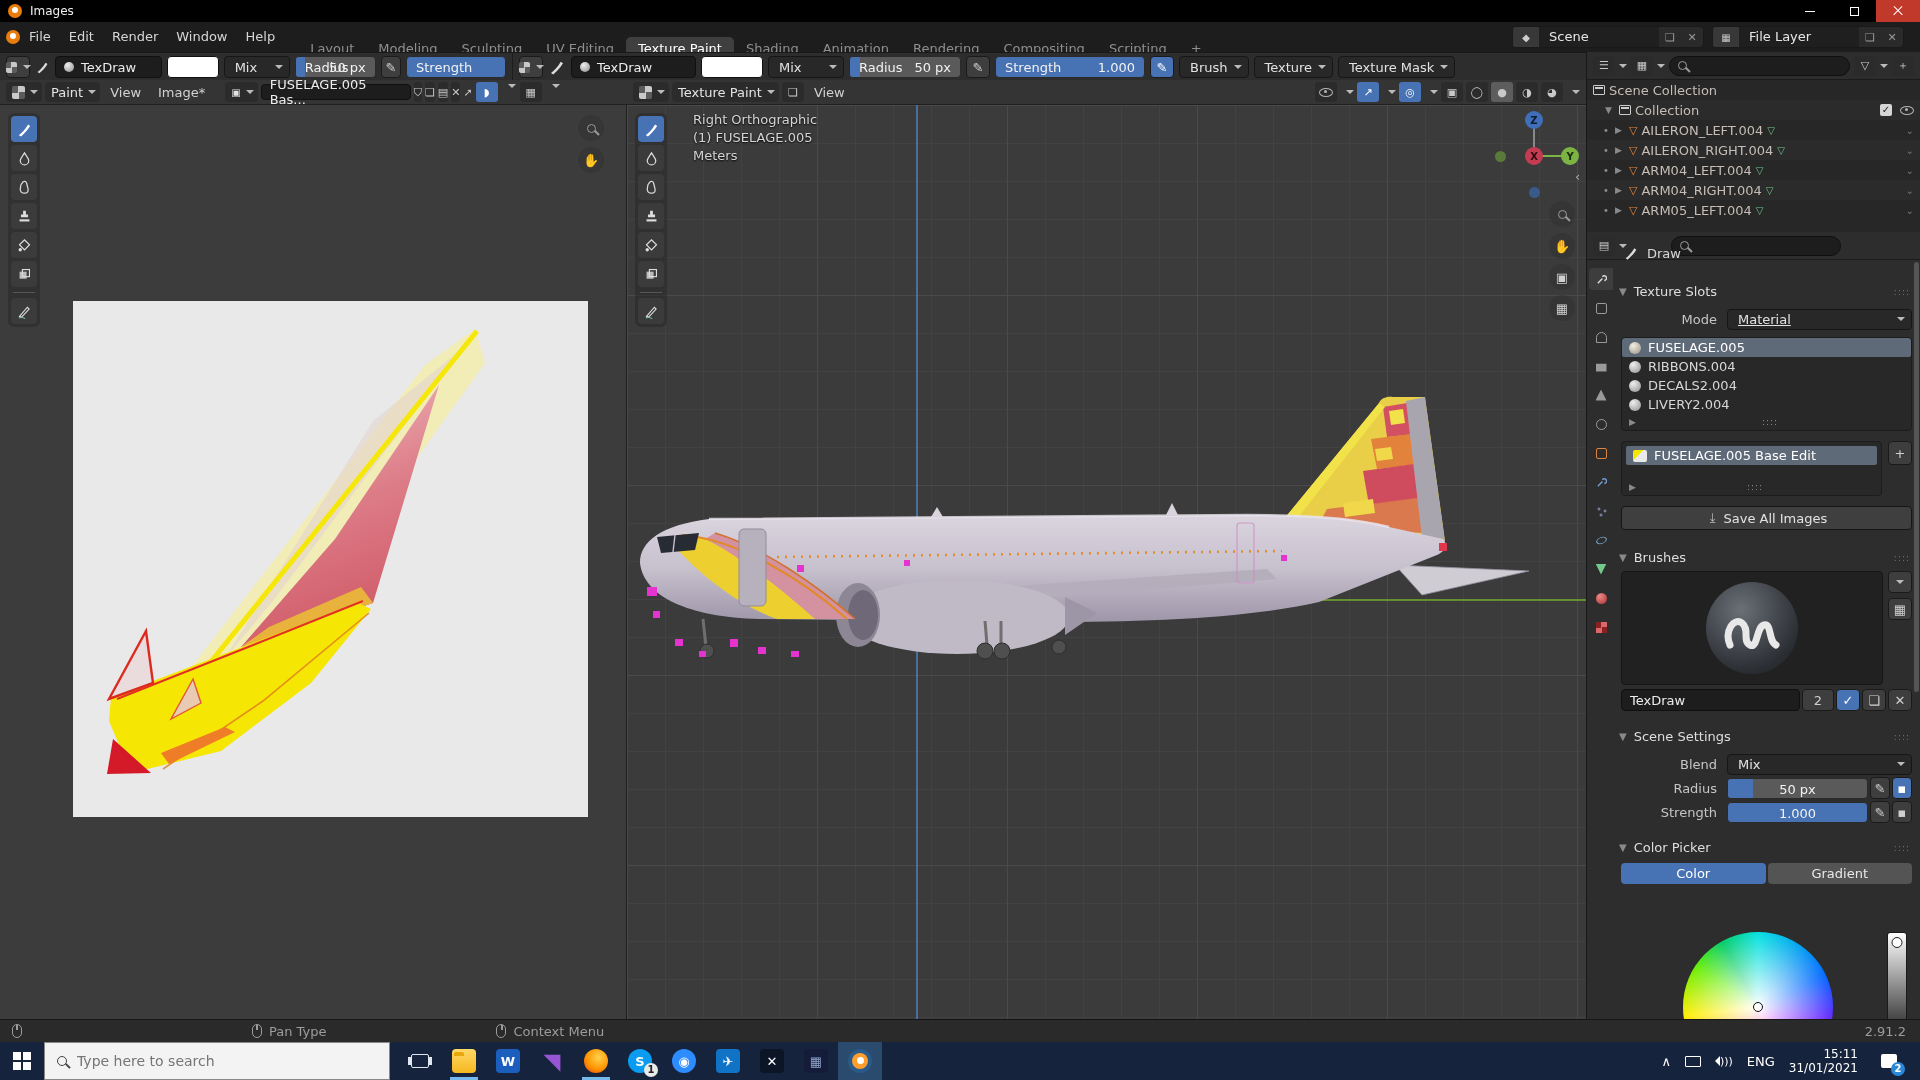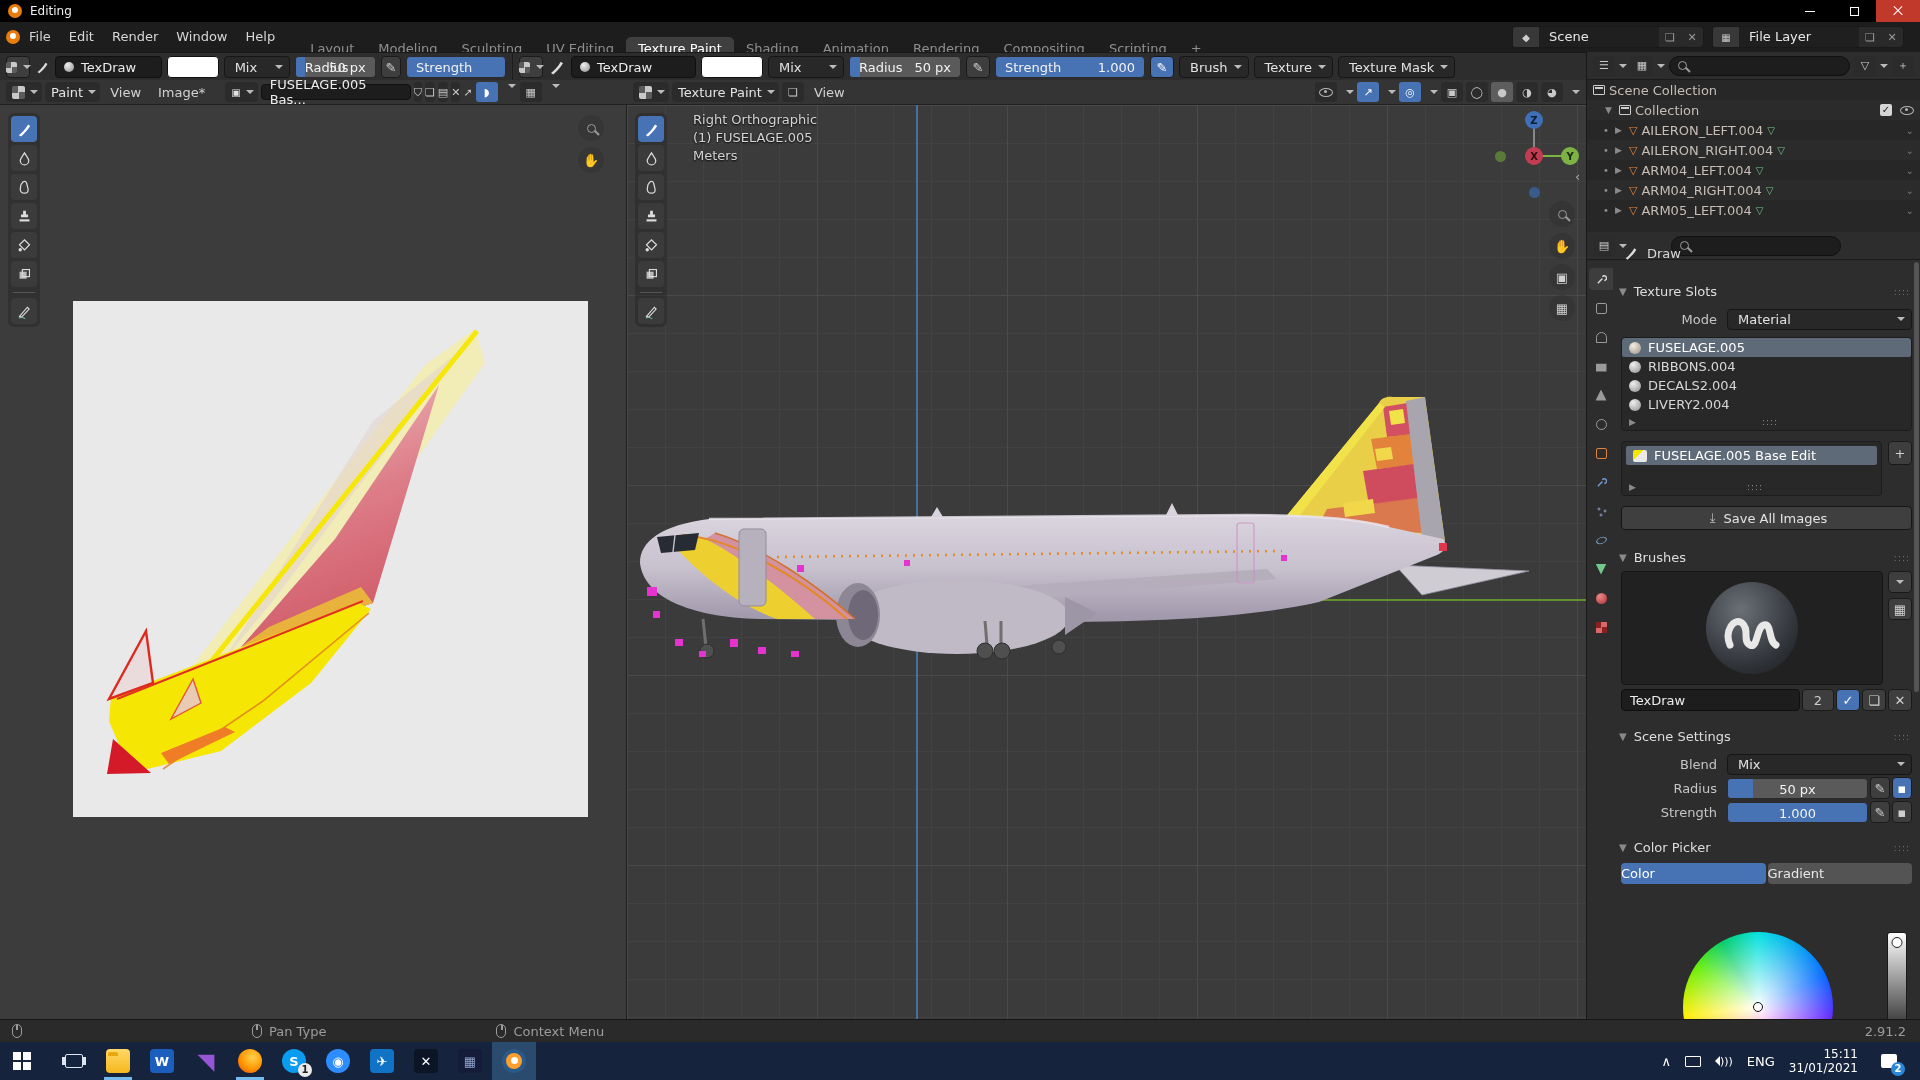--- a/index.html
+++ b/index.html
@@ -113,21 +113,21 @@
   .lrow.sel { background:#5f6a79; border-radius:2px; color:#fff;}
   .sphere { width:12px; height:12px; border-radius:50%; background:radial-gradient(circle at 35% 30%, #f2ece2, #9d9487); flex:0 0 auto;}
   .sphere.gray { background:radial-gradient(circle at 35% 30%, #efefef, #8c8c8c); }
   .lfoot { height:16px; display:flex; align-items:center; padding:0 7px; color:#8a8a8a; font-size:9px;}
   .plabel { width:112px; text-align:right; color:#c5c5c5; flex:0 0 auto; padding-right:10px;}
   .prow { display:flex; align-items:center; height:24px; padding-right:2px;}
   .brushprev { background:#212121; border:1px solid #161616; border-radius:4px; position:relative;}
   .bsphere { position:absolute; left:50%; top:50%; transform:translate(-50%,-50%); width:92px; height:92px; border-radius:50%;
      background:radial-gradient(circle at 38% 30%, #6a7077, #2c2f34 70%, #1d1f23); }
   .segwrap { display:flex; gap:2px; }
-  .seg { flex:1; text-align:left; height:21px; line-height:21px; background:#545454; border-radius:4px; color:#e8e8e8;}
+  .seg { flex:1; text-align:center; height:21px; line-height:21px; background:#545454; border-radius:4px; color:#e8e8e8;}
   .seg.active { background:#4772b3; color:#fff; }
   #wheel { position:absolute; border-radius:50%;
      background:
       radial-gradient(circle, rgba(255,255,255,1) 0%, rgba(255,255,255,0) 72%),
       conic-gradient(from 0deg, #00e0e0, #0066ff 18%, #9900ff 33%, #ff00aa 44%, #ff0022 52%, #ff8800 63%, #ffee00 73%, #66ee00 84%, #00cc66 92%, #00e0e0 100%); }
   .ring { position:absolute; width:10px; height:10px; border:1.6px solid #111; border-radius:50%; background:rgba(255,255,255,.15);}
   #valslider { position:absolute; width:20px; border-radius:3px; background:linear-gradient(#ffffff,#000000); border:1px solid #1a1a1a;}
   .vthumb { position:absolute; left:50%; transform:translateX(-50%); width:11px; height:11px; border:1.6px solid #222; background:#fdfdfd; border-radius:50%; }
   #pscroll { position:absolute; right:1px; top:30px; width:5px; height:430px; background:#555; border-radius:3px; }
 
@@ -153,21 +153,21 @@
   .clock { text-align:right; font-size:12px; line-height:14px; }
   .spk { width:0;height:0;border:5px solid transparent;border-right-color:#fff;border-left:none; position:relative;}
   .neticon { width:16px; height:11px; border:1.4px solid #fff; border-radius:1px; position:relative;}
   .notif { width:16px; height:14px; background:#fff; border-radius:2px; position:relative;}
 </style>
 </head>
 <body>
 
 <div id="titlebar" class="abs">
   <div class="blender-logo"></div>
-  <span class="wtitle">Editing</span>
+  <span class="wtitle">Images</span>
   <div class="wbtns">
     <div class="wbtn">
         <div class="bar"></div>
       </div>
     <div class="wbtn">
         <div class="sq"></div>
       </div>
     <div class="wbtn close" style="position:relative;">
         <div class="x1"></div>
         <div class="x2"></div>
@@ -707,21 +707,21 @@
       <span>Draw</span>
     </div>
 
     <div class="sect" style="margin-top:18px;">
       <span class="dis">▼</span>
         <span>Texture Slots</span>
         <span class="grip">::::</span>
     </div>
     <div class="prow" style="margin-top:8px;">
       <span class="plabel">Mode</span>
-      <div class="tdrop grow" style="height:21px;">
+      <div class="tdrop grow" style="height:21px;text-decoration:underline;">
           <span>Material</span>
           <div class="chev" style="margin-left:auto;"></div>
         </div>
     </div>
     <div class="listbox" style="margin:6px 2px 0 6px;">
       <div class="lrow sel">
           <div class="sphere"></div>
           <span>FUSELAGE.005</span>
         </div>
       <div class="lrow">
@@ -859,20 +859,24 @@
 
 <div id="taskbar" class="abs">
   <div class="tb-app">
       <div class="win-logo">
         <div></div>
         <div></div>
         <div></div>
         <div></div>
       </div>
     </div>
+  <div id="tb-search">
+    <div class="magd"></div>
+    <input placeholder="Type here to search" style="">
+  </div>
   <div class="tb-app" style="margin-left:8px;">
     <div style="width:18px;height:14px;border:1.6px solid #dfe6ef;border-radius:2px;position:relative;">
         <div style="position:absolute;left:-4px;top:2px;width:3px;height:8px;background:#dfe6ef;"></div>
         <div style="position:absolute;right:-4px;top:2px;width:3px;height:8px;background:#dfe6ef;"></div>
       </div>
   </div>
   <div class="tb-app open">
       <div class="appic" style="background:linear-gradient(#ffd868,#f5b81e); position:relative;">
         <div style="position:absolute;left:2px;top:3px;width:10px;height:4px;background:#e8a70c;border-radius:2px 2px 0 0;"></div>
       </div>

